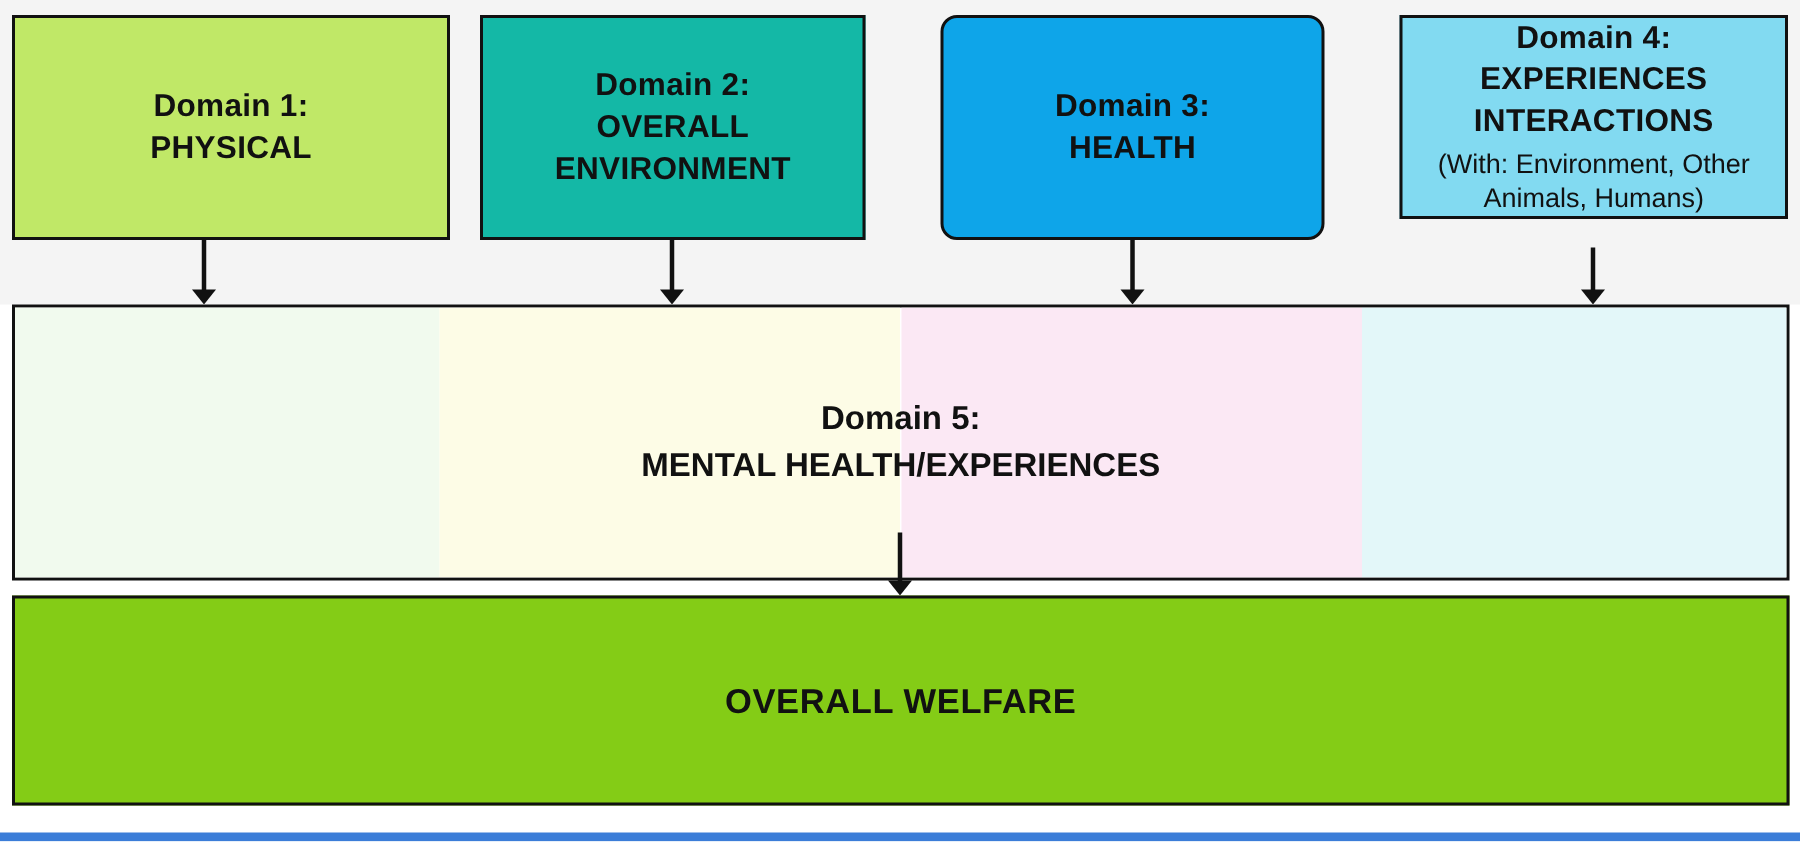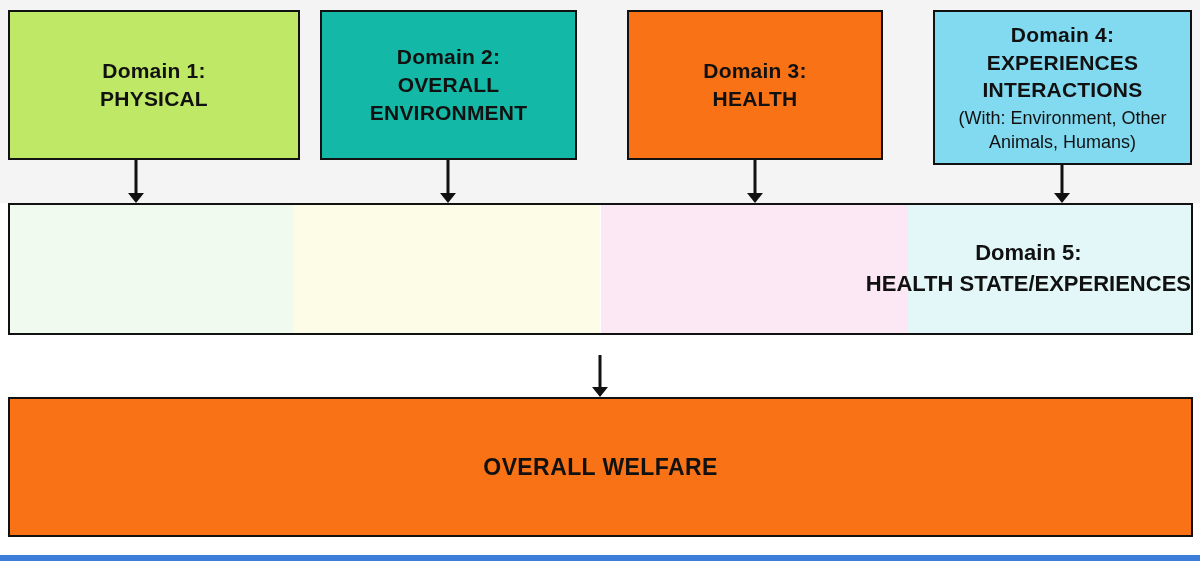--- a/index.html
+++ b/index.html
@@ -25,21 +25,21 @@
     display: flex;
     flex-direction: column;
     align-items: center;
     justify-content: center;
     text-align: center;
   }
   .domain-box { top: 10px; height: 150px; padding: 6px 14px; }
   .box1 { left: 8px;   width: 292px; }
   .box2 { left: 320px; width: 257px; }
   .box3 { left: 627px; width: 256px; }
-  .box4 { left: 933px; width: 259px; height: 155px; }
+  .box4 { left: 933px; width: 259px; height: 136px; }
   .box-title, .box-name {
     font-weight: bold;
     font-size: 21px;
     line-height: 1.32;
     letter-spacing: 0.2px;
   }
   .box-sub {
     font-weight: normal;
     font-size: 18px;
     line-height: 1.3;
@@ -66,24 +66,23 @@
     border-top: 10px solid #111111;
   }
   .arrow1 { left: 128px;  top: 160px; height: 43px; }
   .arrow2 { left: 440px;  top: 160px; height: 43px; }
   .arrow3 { left: 747px;  top: 160px; height: 43px; }
   .arrow4 { left: 1054px; top: 165px; height: 38px; }
   .arrow5 { left: 592px;  top: 355px; height: 42px; }
   
   .domain5 {
     left: 8px; top: 203px;
-    width: 1185px; height: 132px;
+    width: 1185px; height: 184px;
     background: #ffffff;
     overflow: hidden;
-    align-items: flex-end;
   }
   .d5-section { position: absolute; top: 0; height: 100%; }
   .d5-s1 { left: 0;    width: 24%; }
   .d5-s2 { left: 24%;  width: 26%; }
   .d5-s3 { left: 50%;  width: 26%; }
   .d5-s4 { left: 76%;  width: 24%; }
   .d5-text {
     position: relative;
     z-index: 2;
     font-weight: bold;
@@ -117,21 +116,21 @@
   <div class="box domain-box box1" style="background: rgb(192, 232, 103);">
     <div class="box-title">Domain 1:</div>
     <div class="box-name">PHYSICAL</div>
   </div>
 
   <div class="box domain-box box2" style="background: #14b8a6;">
     <div class="box-title">Domain 2:</div>
     <div class="box-name">OVERALL ENVIRONMENT</div>
   </div>
 
-  <div class="box domain-box box3" style="background: #f97316;">
+  <div class="box domain-box box3" style="background: #0ea5e9; border-radius: 11px;">
     <div class="box-title">Domain 3:</div>
     <div class="box-name">HEALTH</div>
   </div>
 
   <div class="box domain-box box4" style="background: rgb(130, 218, 241);">
     <div class="box-title">Domain 4:</div>
     <div class="box-name">EXPERIENCES INTERACTIONS</div>
     <div class="box-sub">(With: Environment, Other Animals, Humans)</div>
   </div>
 
@@ -152,27 +151,27 @@
     <div class="head"></div>
   </div>
 
   <div class="box domain5">
     <div class="d5-section d5-s1" style="background: rgb(241, 250, 238);"></div>
     <div class="d5-section d5-s2" style="background: rgb(253, 252, 230);"></div>
     <div class="d5-section d5-s3" style="background: rgb(251, 232, 244);"></div>
     <div class="d5-section d5-s4" style="background: rgb(227, 247, 249);"></div>
     <div class="d5-text">
       <div>Domain 5:</div>
-      <div>HEALTH STATE/EXPERIENCES</div>
+      <div>MENTAL HEALTH/EXPERIENCES</div>
     </div>
   </div>
 
   <div class="arrow arrow5">
     <div class="shaft"></div>
     <div class="head"></div>
   </div>
 
-  <div class="box overall" style="background: #f97316;">
+  <div class="box overall" style="background: #84cc16;">
     <div class="overall-label">OVERALL WELFARE</div>
   </div>
 
   <div class="bottom-rule" style="background: rgb(59, 125, 216);"></div>
 </div>
 
 </body></html>

